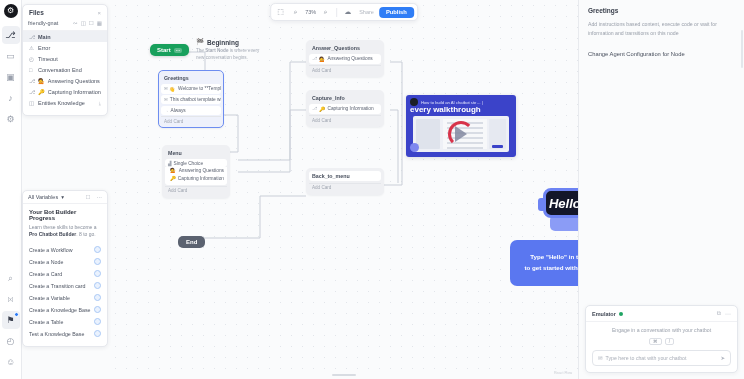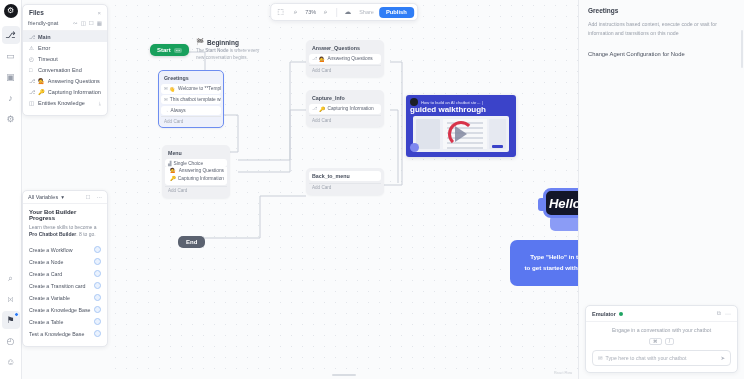--- a/index.html
+++ b/index.html
@@ -479,21 +479,21 @@
 
     <div class="node node-end" style="left:68px;top:236px;">
       <span>End</span>
     </div>
 
     <div class="video">
       <div class="v-top">
         <div class="v-av"></div>
         <div class="v-t">How to build an AI chatbot ste… |</div>
       </div>
-      <div class="v-head">guided walkthrough</div>
+      <div class="v-head">every walkthrough</div>
       <div class="v-thumb">
         <div class="lhs"></div>
         <div class="mid">
             <i></i>
             <i></i>
             <i></i>
             <i></i>
             <i></i>
             <i></i>
           </div>

